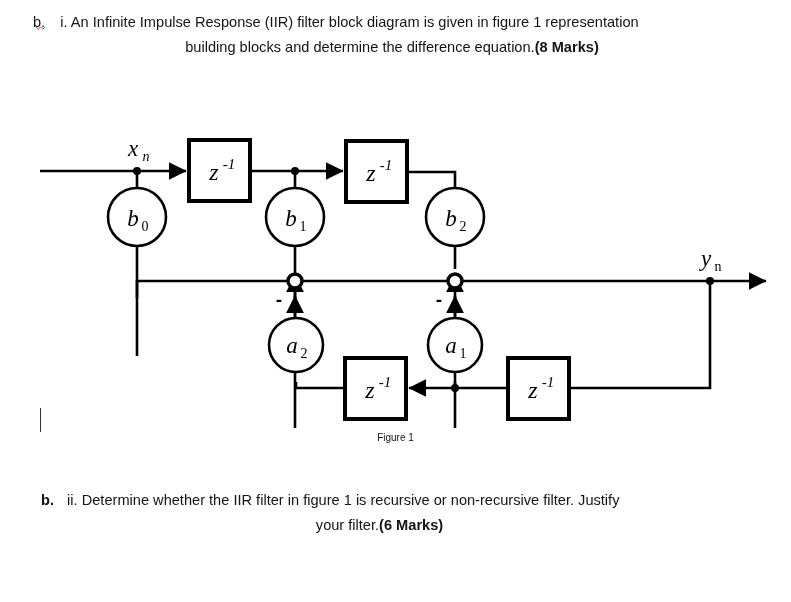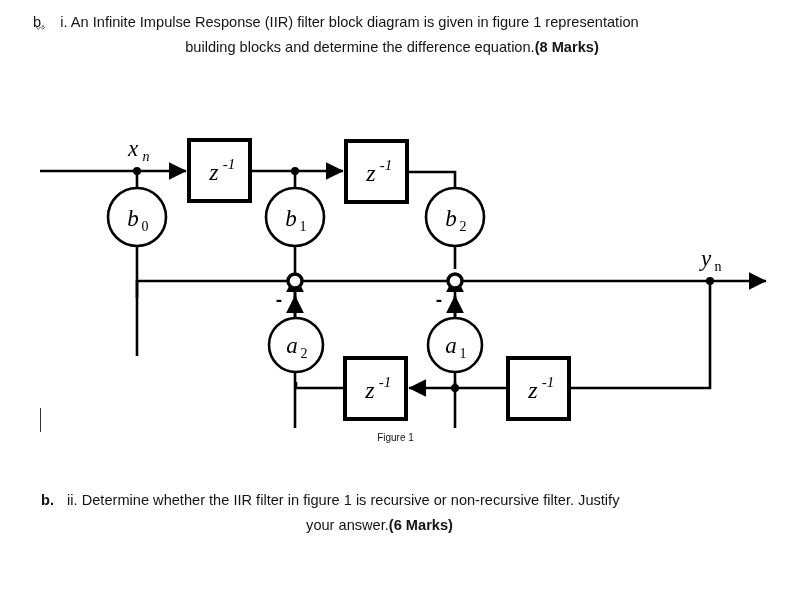--- a/index.html
+++ b/index.html
@@ -226,16 +226,16 @@
 <div class="caret"></div>
 
 <div class="qblock" id="q2">
   <div class="line-row">
     <span style="font-weight:bold">b.</span>
     <span style="display:inline-block;width:5px"></span>
     <span>ii.</span>
     <span>Determine whether the IIR filter in figure 1 is recursive or non-recursive filter. Justify</span>
   </div>
   <div class="lastline" style="padding-left:22px;padding-right:45px">
-    <span>your answer.</span>
+    <span>your filter.</span>
     <span class="marks">(6 Marks)</span>
   </div>
 </div>
 
 </body></html>

